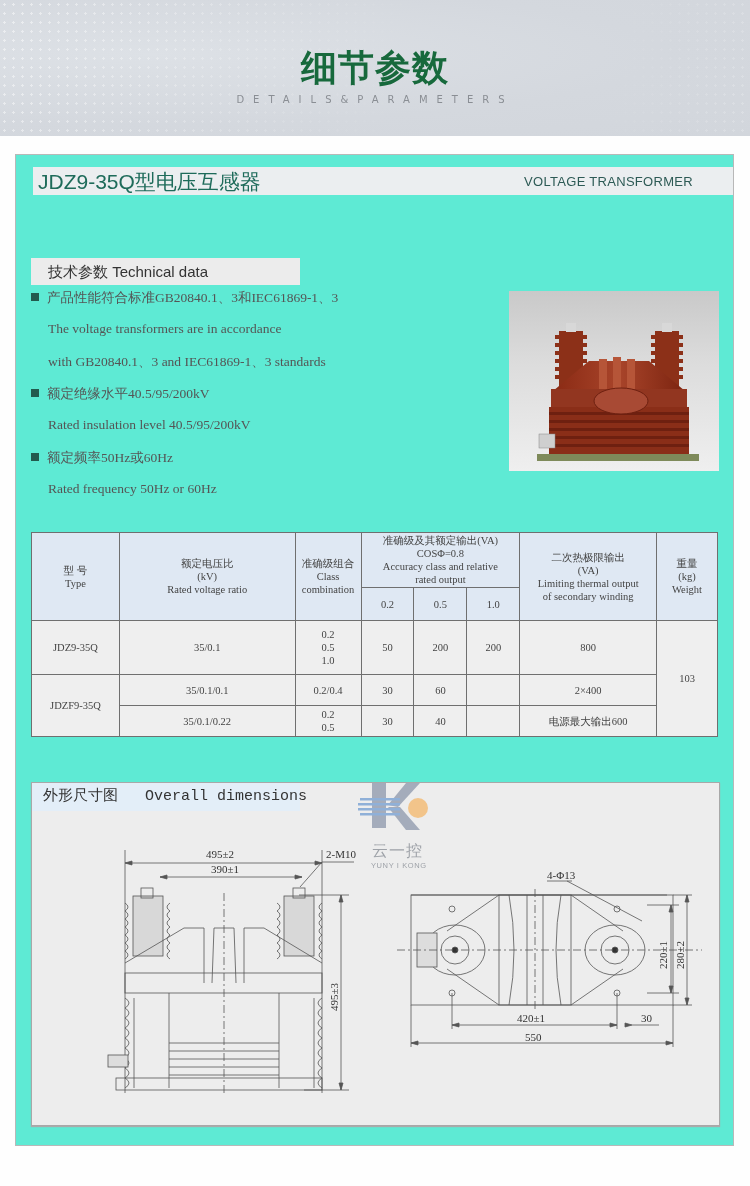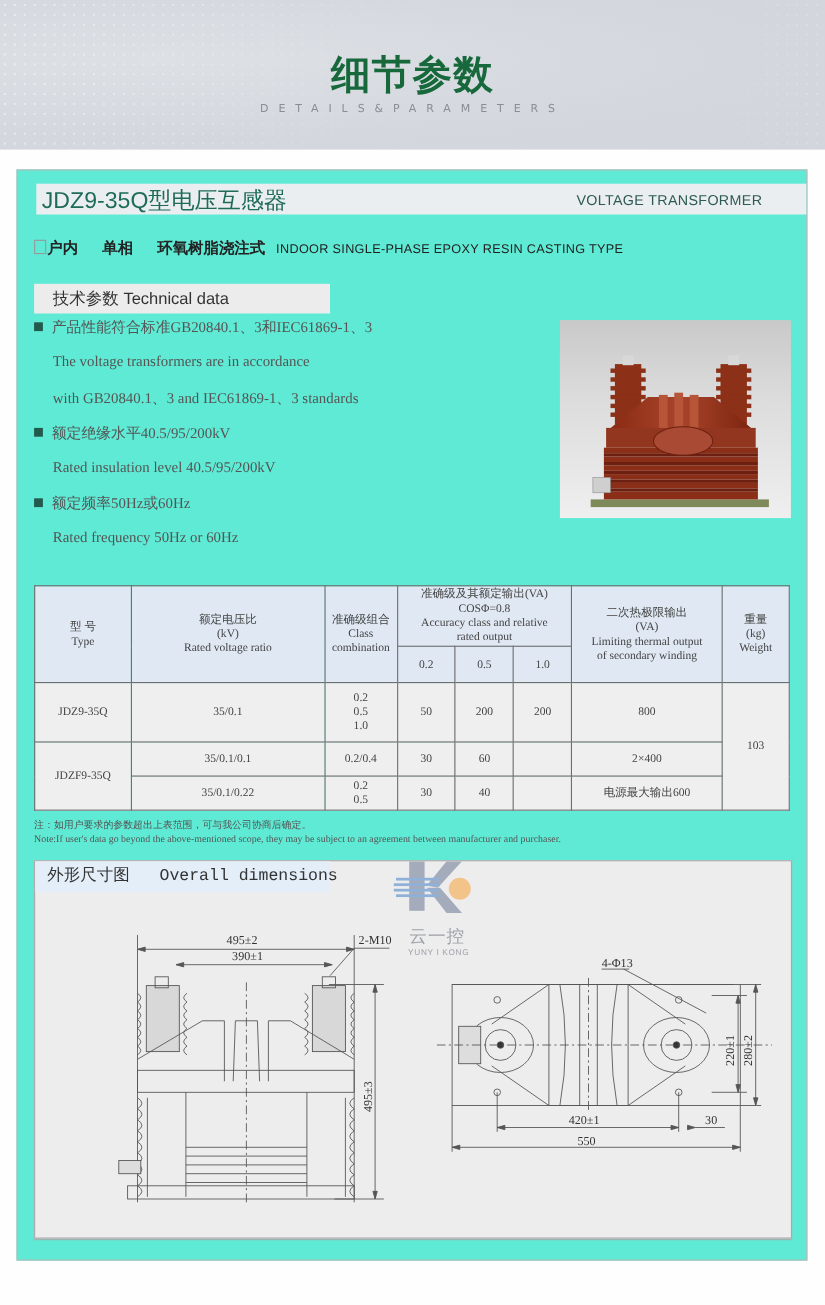--- a/index.html
+++ b/index.html
@@ -105,23 +105,20 @@
   <div class="banner-sub">DETAILS&amp;PARAMETERS</div>
 </div>
 
 <div class="card">
 
   <div class="title-bar">
     <span class="title-cn">JDZ9-35Q型电压互感器</span>
     <span class="title-en">VOLTAGE TRANSFORMER</span>
   </div>
 
-  <div class="type-line">
-    <span class="chk"></span><span>户内</span><span class="sp"></span><span>单相</span><span class="sp"></span><span>环氧树脂浇注式</span><span class="en">INDOOR SINGLE-PHASE EPOXY RESIN CASTING TYPE</span>
-  </div>
 
   <div class="tech-head">技术参数 Technical data</div>
 
   <div class="tech-list">
     <div class="row" style="left:0;top:0;"><span class="bullet"></span><span>产品性能符合标准GB20840.1、3和IEC61869-1、3</span></div>
     <div class="row" style="left:17px;top:32px;">The voltage transformers are in accordance</div>
     <div class="row" style="left:17px;top:64px;">with GB20840.1、3 and IEC61869-1、3 standards</div>
     <div class="row" style="left:0;top:96px;"><span class="bullet"></span><span>额定绝缘水平40.5/95/200kV</span></div>
     <div class="row" style="left:17px;top:128px;">Rated insulation level 40.5/95/200kV</div>
     <div class="row" style="left:0;top:160px;"><span class="bullet"></span><span>额定频率50Hz或60Hz</span></div>
@@ -265,24 +262,20 @@
             <div>0.5</div>
           </td>
         <td>30</td>
         <td>40</td>
         <td></td>
         <td>电源最大输出600</td>
       </tr>
     </tbody>
   </table>
 
-  <div class="note">
-    <div>注：如用户要求的参数超出上表范围，可与我公司协商后确定。</div>
-    <div>Note:If user's data go beyond the above-mentioned scope, they may be subject to an agreement between manufacturer and purchaser.</div>
-  </div>
 
   <div class="dim-panel">
     <div class="dim-head" style="white-space:pre;">外形尺寸图   Overall dimensions</div>
 
     <svg class="logo" viewBox="0 0 90 90" width="90" height="90">
       <rect x="18" y="0" width="14" height="45" fill="#a4acbb"></rect>
       <polygon points="34,22 52,0 66,0 44,24" fill="#a4acbb"></polygon>
       <polygon points="34,24 46,24 66,47 52,47" fill="#a4acbb"></polygon>
       <g fill="#8fb0d8">
           <rect x="6" y="15" width="40" height="2.5"></rect>

